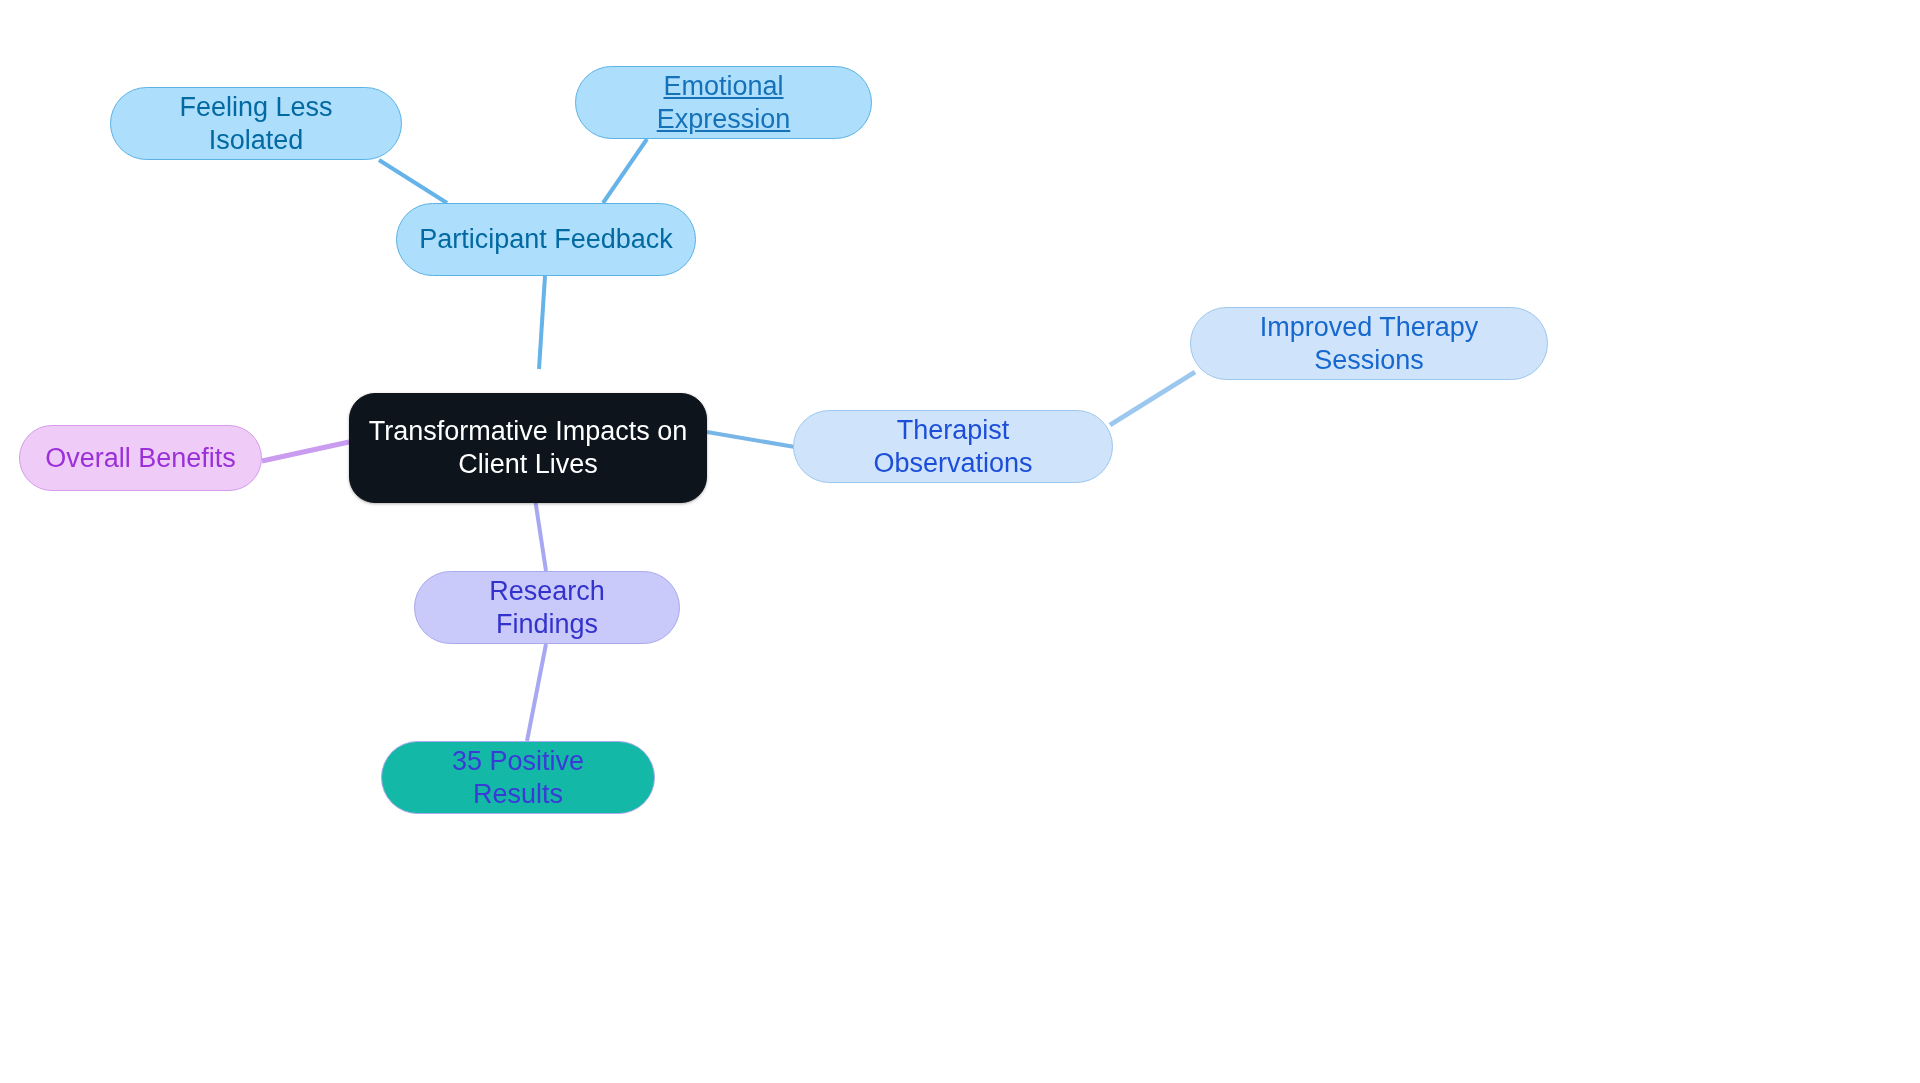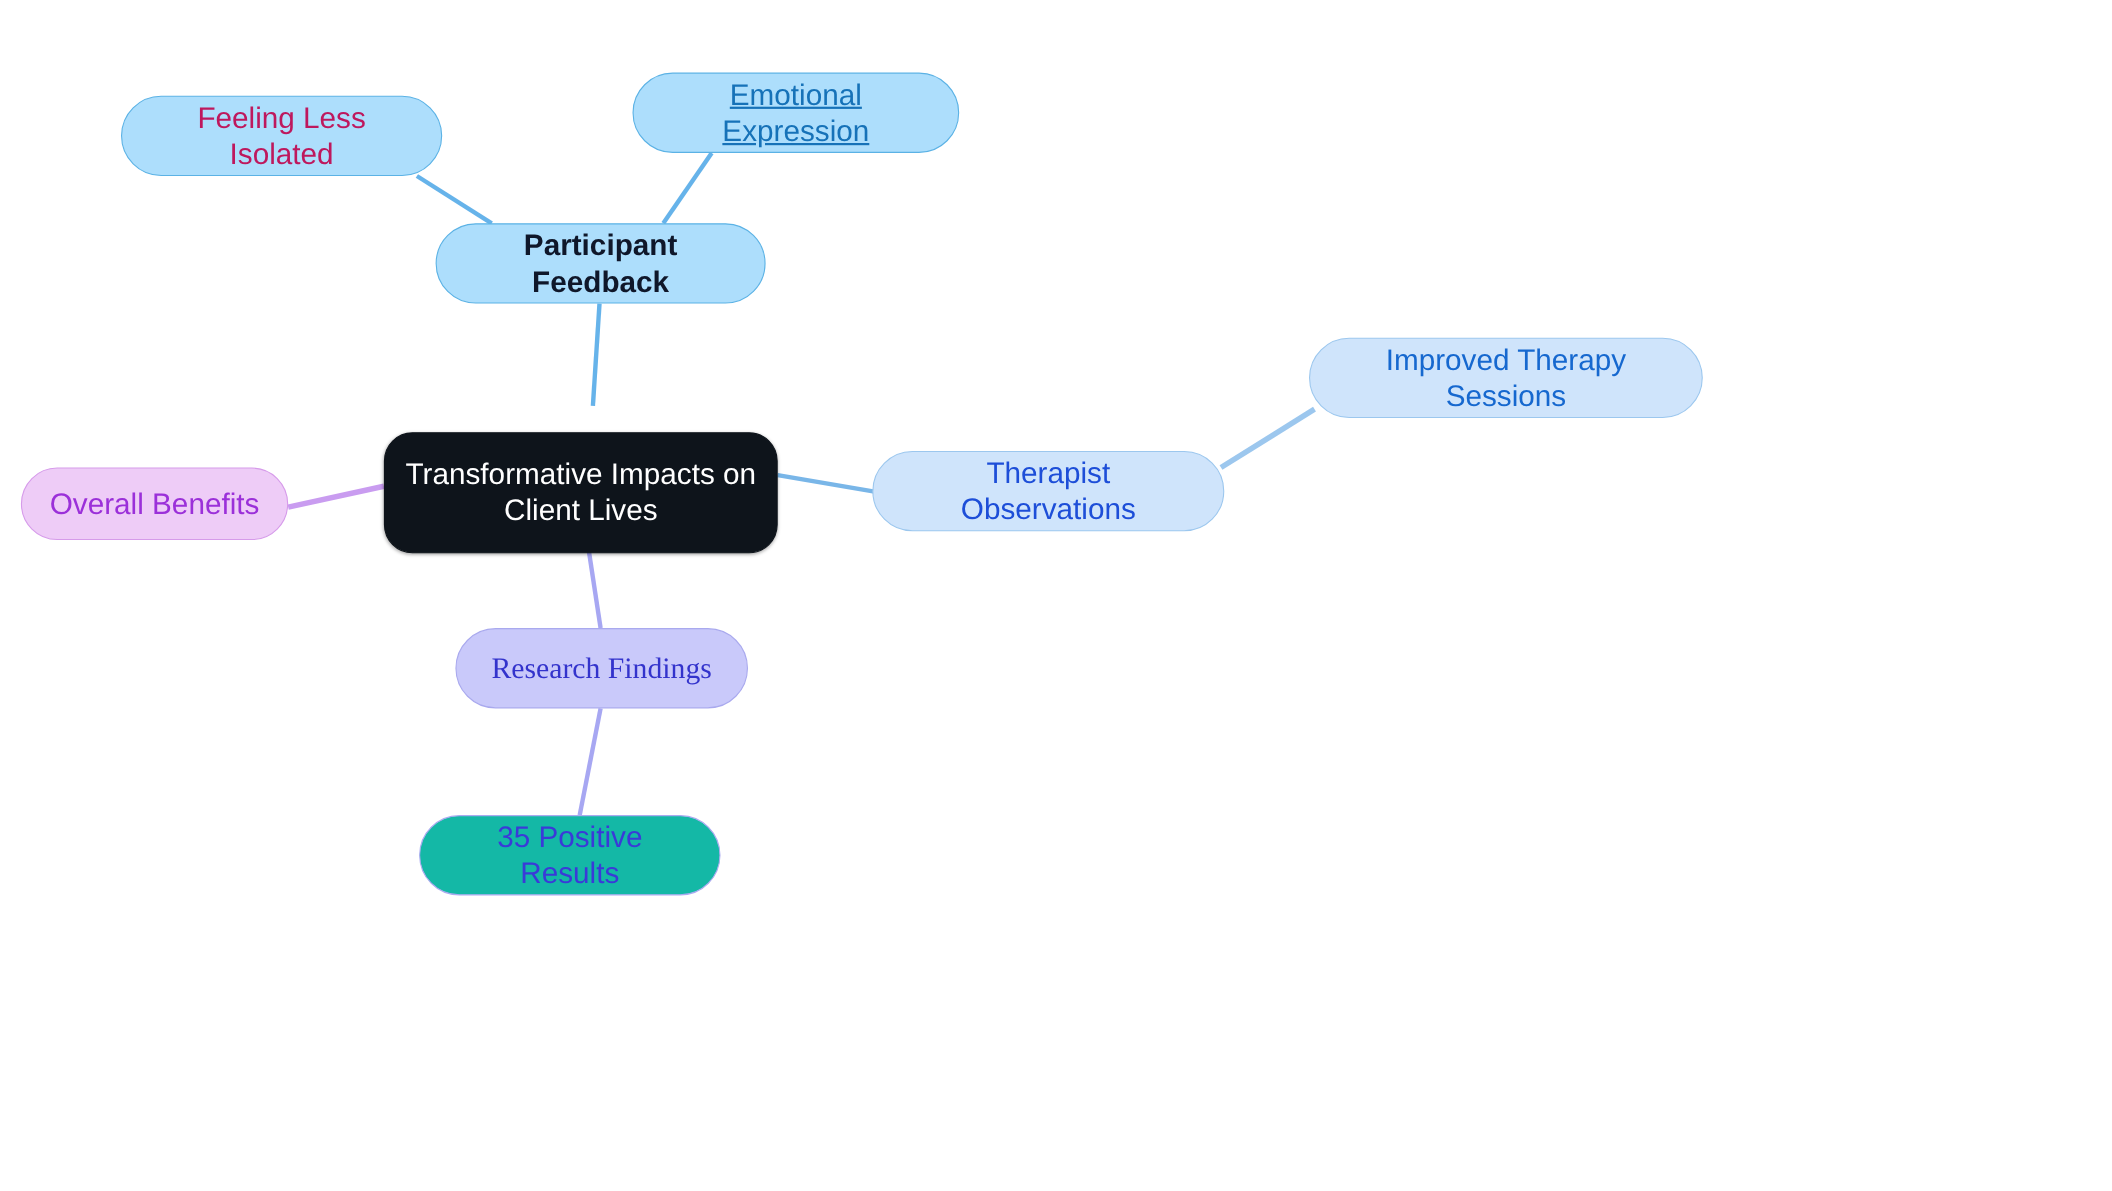--- a/index.html
+++ b/index.html
@@ -61,21 +61,20 @@
     font-size: 27px;
     padding: 0 22px;
   }
   .node-branch-purple {
     background: #c9c9fa;
     color: #3333cc;
     border: 1.6px solid #a9a9ee;
     border-radius: 46px;
     font-size: 27px;
     padding: 0 22px;
-    font-family: Liberation Serif, serif;
   }
   .node-leaf-purple {
     background: #cbcbfb;
     color: #3a3ad8;
     border: 1.6px solid #aaaaf0;
     border-radius: 46px;
     font-size: 27px;
     padding: 0 22px;
   }
   .node-branch-pink {
@@ -97,22 +96,22 @@
       <polyline points="603,203 647,139" fill="none" stroke="#66b3ea" stroke-width="4" stroke-linecap="butt"></polyline>
       <polyline points="707,432 795,447" fill="none" stroke="#79b6e8" stroke-width="4" stroke-linecap="butt"></polyline>
       <polyline points="1110,425 1195,372" fill="none" stroke="#9cc7ee" stroke-width="5" stroke-linecap="butt"></polyline>
       <polyline points="532,479 546,571" fill="none" stroke="#a7a7f2" stroke-width="4" stroke-linecap="butt"></polyline>
       <polyline points="546,644 527,741" fill="none" stroke="#a7a7f2" stroke-width="4" stroke-linecap="butt"></polyline>
       <polyline points="349,442 262,461" fill="none" stroke="#c99cf0" stroke-width="5" stroke-linecap="butt"></polyline>
     </svg>
   <div id="node-layer">
       <div class="node node-root" style="left: 349px; top: 369px; width: 358px; height: 110px; background: rgb(14, 20, 27); color: rgb(255, 255, 255); margin-top: 24px;"><span>Transformative Impacts on
 Client Lives</span></div>
-      <div class="node node-branch-blue" style="left: 396px; top: 203px; width: 300px; height: 73px; background: rgb(173, 222, 252); color: #0f172a; border-color: rgb(91, 178, 229); font-weight: bold;"><span>Participant Feedback</span></div>
-      <div class="node node-branch-blue" style="left: 110px; top: 87px; width: 292px; height: 73px; background: rgb(173, 222, 252); color: #be185d; border-color: rgb(91, 178, 229);"><span>Feeling Less Isolated</span></div>
+      <div class="node node-branch-blue" style="left: 396px; top: 203px; width: 300px; height: 73px; background: rgb(173, 222, 252); color: #0369a1; border-color: rgb(91, 178, 229);"><span>Participant Feedback</span></div>
+      <div class="node node-branch-blue" style="left: 110px; top: 87px; width: 292px; height: 73px; background: rgb(173, 222, 252); color: #0369a1; border-color: rgb(91, 178, 229);"><span>Feeling Less Isolated</span></div>
       <div class="node node-branch-blue" style="left: 575px; top: 66px; width: 297px; height: 73px; background: rgb(173, 222, 252); color: rgb(22, 114, 184); border-color: rgb(91, 178, 229); text-decoration: underline;"><span>Emotional Expression</span></div>
       <div class="node node-leaf-blue" style="left: 793px; top: 410px; width: 320px; height: 73px; background: rgb(207, 228, 251); color: #1d4ed8; border-color: rgb(156, 199, 238);"><span>Therapist Observations</span></div>
       <div class="node node-leaf-blue" style="left: 1190px; top: 307px; width: 358px; height: 73px; background: rgb(207, 228, 251); color: rgb(22, 104, 207); border-color: rgb(156, 199, 238); align-items: center;"><span>Improved Therapy Sessions</span></div>
       <div class="node node-branch-purple" style="left: 414px; top: 571px; width: 266px; height: 73px; background: rgb(201, 201, 250); color: rgb(51, 51, 204); border-color: rgb(169, 169, 238);"><span>Research Findings</span></div>
       <div class="node node-leaf-purple" style="left: 381px; top: 741px; width: 274px; height: 73px; background: #14b8a6; color: rgb(58, 58, 216); border-color: rgb(170, 170, 240);"><span>35 Positive Results</span></div>
       <div class="node node-branch-pink" style="left: 19px; top: 425px; width: 243px; height: 66px; background: rgb(238, 204, 247); color: rgb(155, 48, 217); border-color: rgb(214, 155, 234);"><span>Overall Benefits</span></div>
     </div>
 </div>
 
 </body></html>

